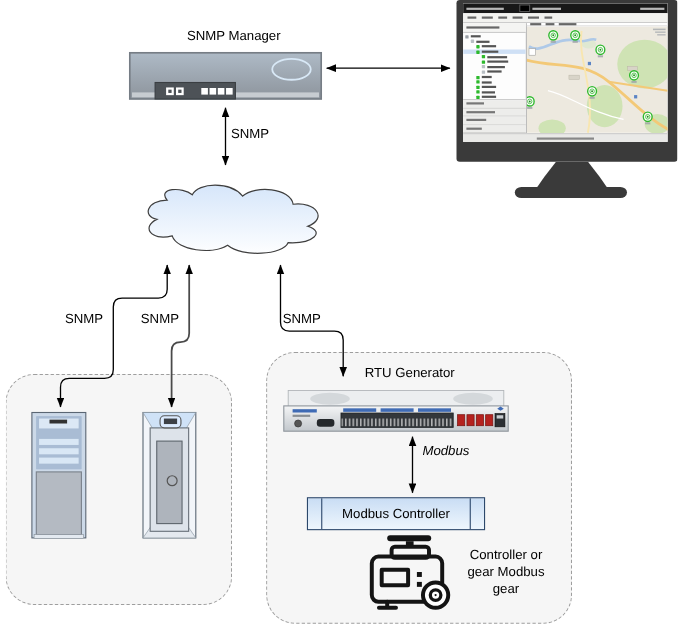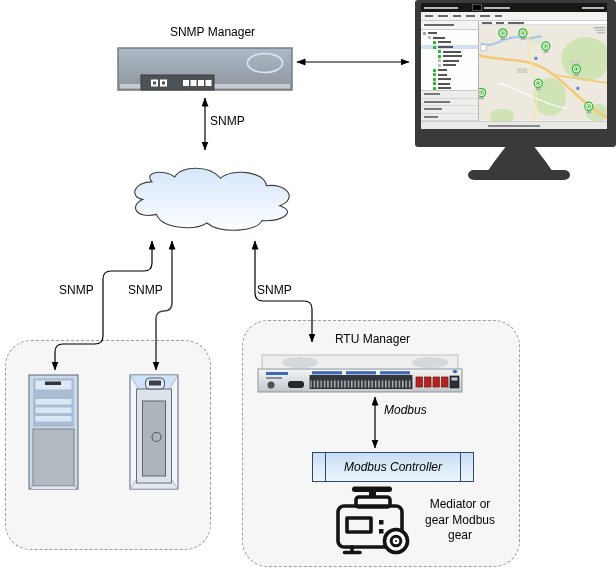--- a/index.html
+++ b/index.html
@@ -4,23 +4,23 @@
 <style>
   html,body{margin:0;padding:0;background:#fff;}
   #canvas{position:relative;width:616px;height:571px;background:#fff;overflow:hidden;
           font-family:"Liberation Sans",sans-serif;color:#000;}
   .label{position:absolute;font-size:12px;line-height:14px;white-space:nowrap;z-index:30;text-align:right;}
   .center{text-align:center;}
   .dashed-box{position:absolute;border:1px dashed #9e9e9e;border-radius:26px;background:#f6f6f6;z-index:1;}
   #diagram-svg{position:absolute;left:0;top:0;z-index:10;pointer-events:none;}
 
   
-  #modbus-controller{position:absolute;left:312px;top:452px;width:160px;height:28px;
+  #modbus-controller{position:absolute;left:279px;top:452px;width:160px;height:28px;
      border:1px solid #2c486b;background:linear-gradient(#c9ddf4,#eef6fd);
-     display:flex;align-items:center;justify-content:center;z-index:20;font-size:12px;font-style:italic;}
+     display:flex;align-items:center;justify-content:center;z-index:20;font-size:12px;}
   #modbus-controller::before,#modbus-controller::after{content:"";position:absolute;top:0;bottom:0;width:1px;background:#2c486b;}
   #modbus-controller::before{left:12px;} #modbus-controller::after{right:12px;}
 
   
   #monitor{position:absolute;left:415px;top:0;width:201px;height:180px;z-index:15;}
   #monitor .body{position:absolute;left:0;top:0;width:201px;height:147px;background:#3a3a3a;border-radius:3px;}
   #monitor .screen{position:absolute;left:6px;top:3px;width:186px;height:126px;background:#fff;display:flex;flex-direction:column;overflow:hidden;}
   #monitor .neck{position:absolute;left:72px;top:147px;width:66px;height:25px;background:#3a3a3a;
      clip-path:polygon(28% 0,72% 0,88% 55%,100% 100%,0 100%,12% 55%);}
   #monitor .base{position:absolute;left:53px;top:170px;width:102px;height:10px;background:#3a3a3a;border-radius:6px/5px;}
@@ -330,21 +330,21 @@
 
   <div id="modbus-controller">
     <span>Modbus Controller</span>
   </div>
 
   <div class="label center" style="left:140px;top:25px;width:145px;">SNMP Manager</div>
   <div class="label" style="left:210px;top:114px;">SNMP</div>
   <div class="label" style="left:59px;top:283px;">SNMP</div>
   <div class="label" style="left:128px;top:283px;">SNMP</div>
   <div class="label" style="left:257px;top:283px;">SNMP</div>
-  <div class="label center" style="left:300px;top:332px;width:145px;">RTU Manager</div>
+  <div class="label center" style="left:300px;top:332px;width:145px;">RTU Generator</div>
   <div class="label" style="left:384px;top:403px;font-style:italic;">Modbus</div>
   <div class="label center" style="left:413px;top:497px;width:94px;line-height:15.5px;">
-    <div>Mediator or</div>
+    <div>Controller or</div>
     <div>gear Modbus</div>
     <div>gear</div>
   </div>
 
 </div>
 
 </body></html>

